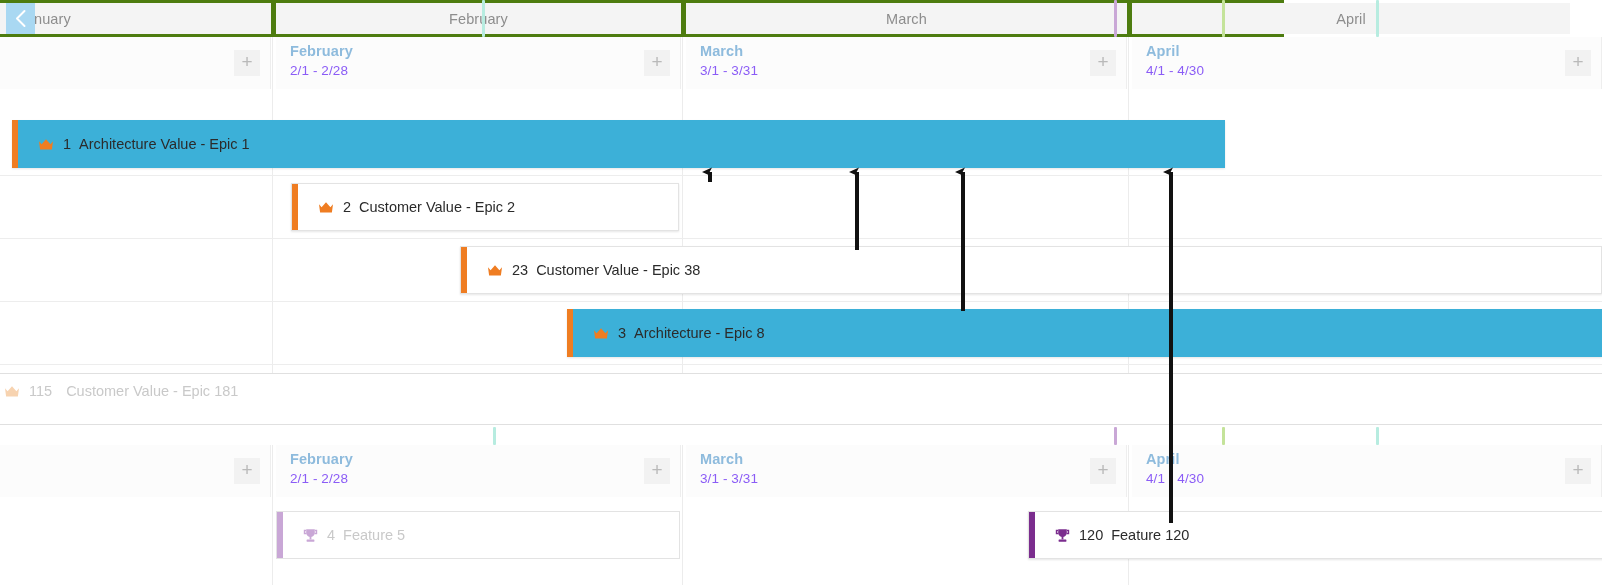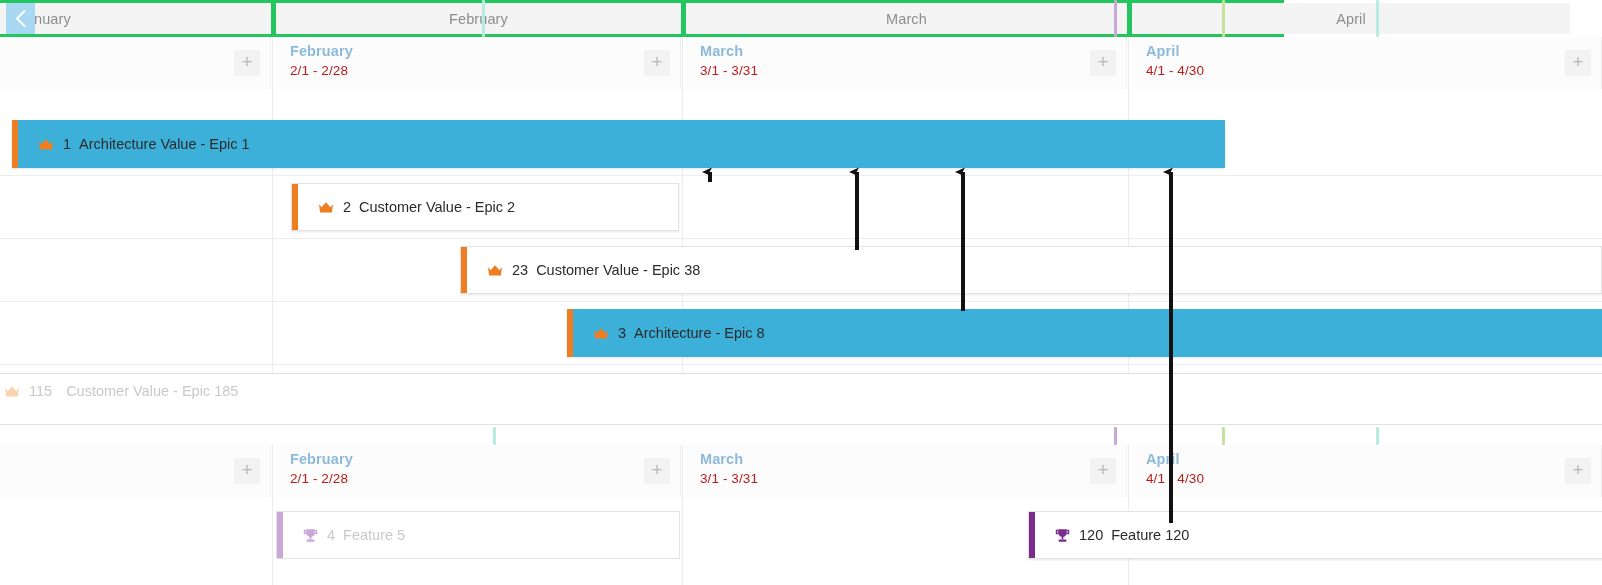--- a/index.html
+++ b/index.html
@@ -7,21 +7,21 @@
     width: 1602px; height: 585px;
     background: #ffffff;
     font-family: "Liberation Sans", "DejaVu Sans", sans-serif;
     overflow: hidden;
   }
   #app { position: relative; width: 1602px; height: 585px; background: #ffffff; }
 
   
   .month-strip {
     position: absolute; left: 0; top: 0; width: 1284px; height: 37px;
-    background: #22c55e;
+    background: #4d7c0f;
   }
   .month-tab {
     position: absolute; top: 3px; height: 31px;
     background: #f4f4f4;
     display: flex; align-items: center; justify-content: center;
     font-size: 14.5px; color: #8d8d8d; letter-spacing: .1px;
   }
   .month-tab.first { justify-content: flex-start; padding-left: 34px; }
   .back-btn {
     position: absolute; left: 6px; top: 3px; width: 29px; height: 31px;
@@ -52,21 +52,21 @@
     background: #fcfcfc;
     border-right: 1px solid #eeeeee;
   }
   .col-inner { position: relative; width: 100%; height: 100%; }
   .col-title {
     position: absolute; left: 14px; top: 6px;
     font-size: 14.5px; color: #8ebbdd; font-weight: 600; letter-spacing: .1px;
   }
   .col-range {
     position: absolute; left: 14px; top: 26px;
-    font-size: 13.5px; color: #b91c1c; letter-spacing: .1px;
+    font-size: 13.5px; color: #8b5cf6; letter-spacing: .1px;
   }
   .plus-btn {
     position: absolute; right: 10px; top: 13px; width: 26px; height: 26px;
     background: #f2f2f2; color: #b9b9b9; font-size: 19px; line-height: 24px;
     text-align: center; cursor: pointer; user-select: none;
   }
 
   
   .col-sep { position: absolute; width: 1px; background: #ececec; }
 
@@ -223,21 +223,21 @@
   <div class="board lane-ghost">
     <div class="lane-sep" style="top:0px;"></div>
     <div class="lane-sep" style="top:51px;"></div>
     <div class="ghost-card" id="ghost-epic" style="left: 4px; top: 10px;">
       <span class="ic">
         <svg width="16" height="13" viewBox="0 0 16 13">
           <path d="M1 3.3 L3.6 6.2 L8 1.2 L12.4 6.2 L15 3.3 L13.9 11.5 L2.1 11.5 Z" fill="#f7d3b0"></path>
         </svg>
       </span>
       <span class="num">115</span>
-      <span class="nm">Customer Value - Epic 185</span>
+      <span class="nm">Customer Value - Epic 181</span>
     </div>
   </div>
 
   <div class="board lane-bottom">
     <div id="lower-ticks">
         <div class="tick" style="left: 493px; top: 2px; height: 18px; background: rgb(183, 236, 224);"></div>
         <div class="tick" style="left: 1114px; top: 2px; height: 18px; background: rgb(201, 167, 214);"></div>
         <div class="tick" style="left: 1222px; top: 2px; height: 18px; background: rgb(196, 227, 154);"></div>
         <div class="tick" style="left: 1376px; top: 2px; height: 18px; background: rgb(183, 236, 224);"></div>
       </div>

